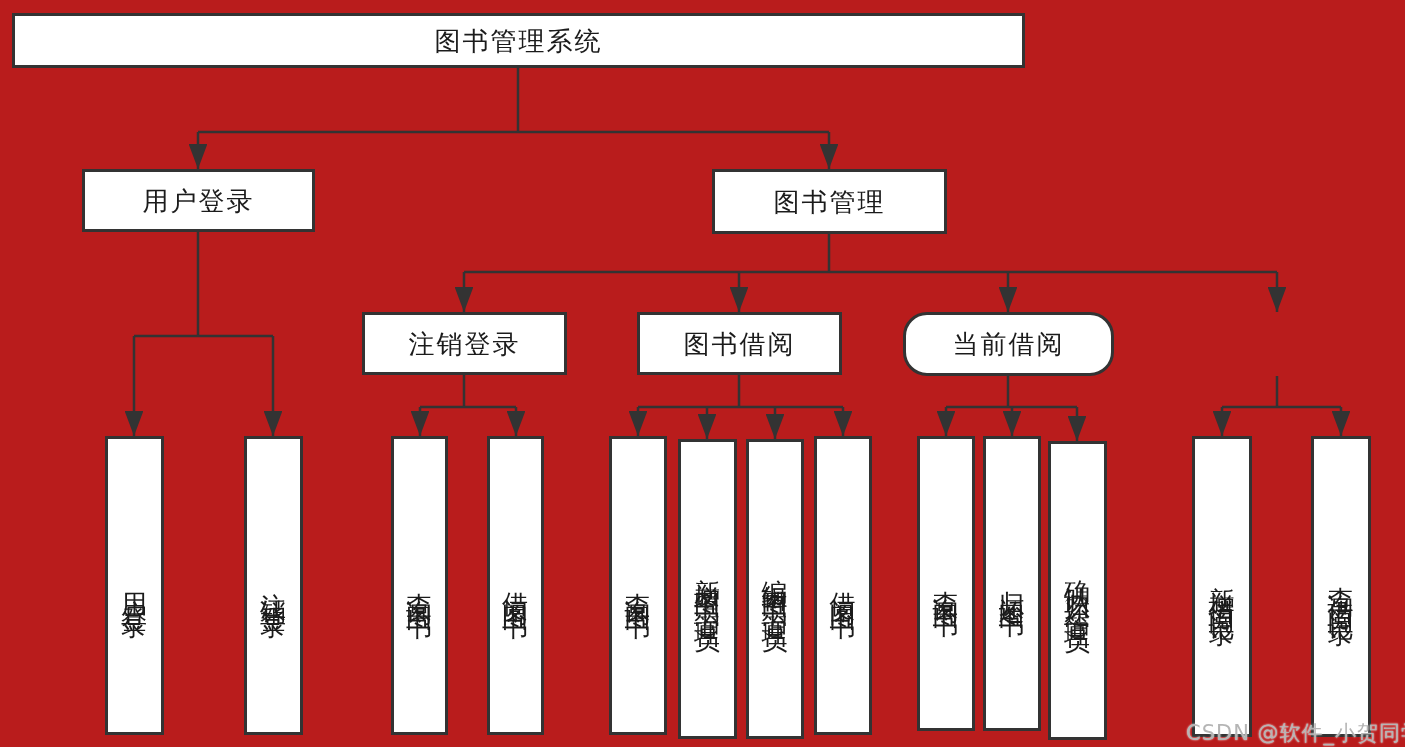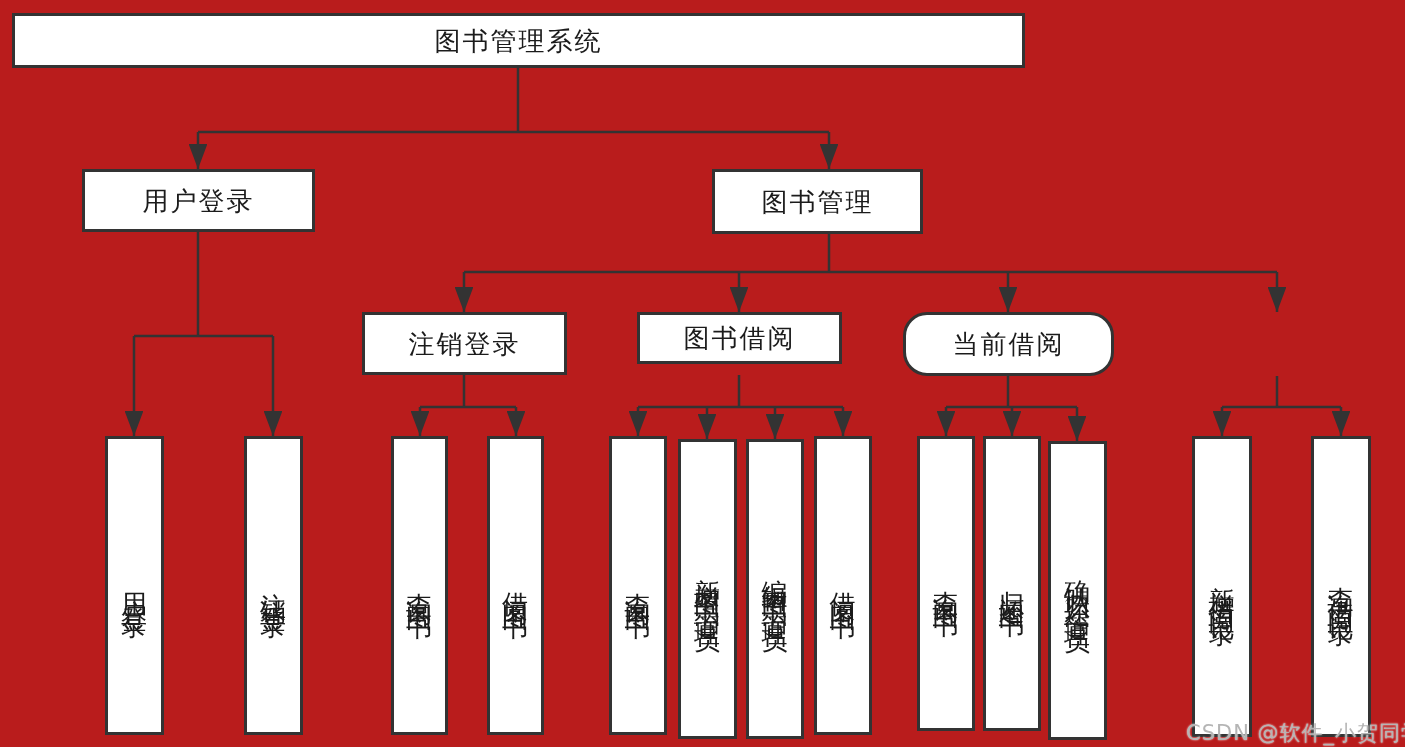--- a/index.html
+++ b/index.html
@@ -23,23 +23,23 @@
   }
   .hbox{letter-spacing:2px;}
   .vbox{
     writing-mode:vertical-rl;
     text-orientation:mixed;
     letter-spacing:7px;
   }
   
   #b-root{left:12px;top:13px;width:1013px;height:55px;}
   #b-l2a {left:82px;top:169px;width:233px;height:63px;}
-  #b-l2b {left:712px;top:169px;width:211px;height:65px;}
+  #b-l2b {left:712px;top:169px;width:235px;height:65px;}
   #b-l3a {left:362px;top:312px;width:205px;height:63px;}
-  #b-l3b {left:637px;top:312px;width:205px;height:52px;}
+  #b-l3b {left:637px;top:312px;width:205px;height:63px;}
   #b-l3c {left:903px;top:312px;width:211px;height:64px;border-radius:24px;}
   #b-l3d {left:1171px;top:312px;width:212px;height:64px;}
   #b-f1 {left:105px;top:436px;width:59px;height:299px;}
   #b-f2 {left:244px;top:436px;width:59px;height:299px;}
   #b-f3 {left:391px;top:436px;width:57px;height:299px;}
   #b-f4 {left:487px;top:436px;width:57px;height:299px;}
   #b-f5 {left:609px;top:436px;width:58px;height:299px;}
   #b-f6 {left:678px;top:439px;width:59px;height:300px;}
   #b-f7 {left:746px;top:439px;width:58px;height:300px;}
   #b-f8 {left:814px;top:436px;width:58px;height:299px;}

